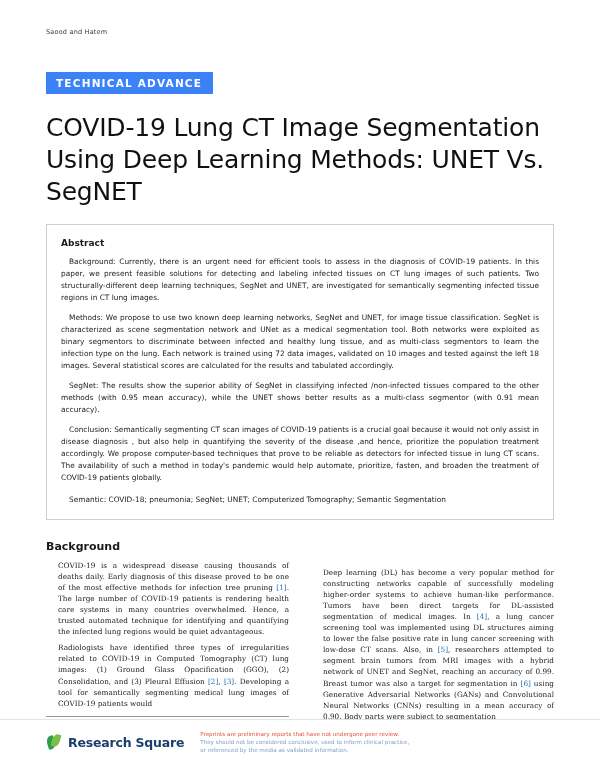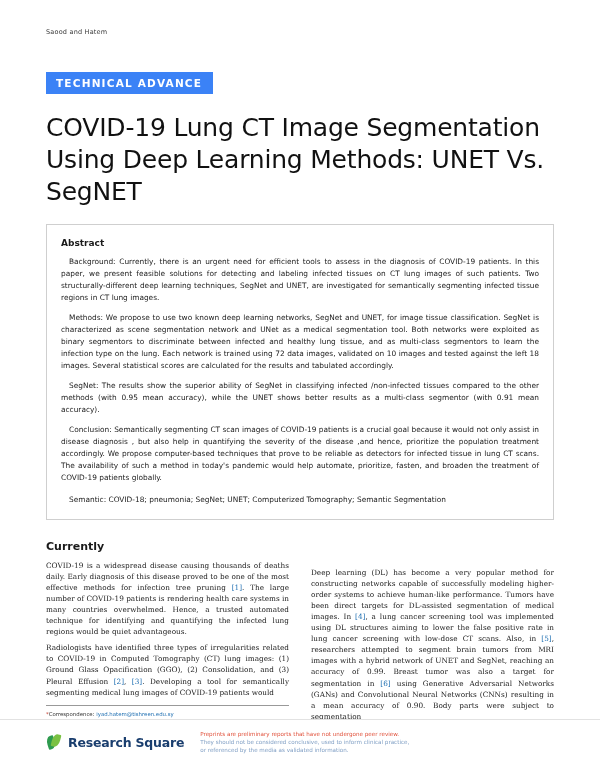--- a/index.html
+++ b/index.html
@@ -103,21 +103,21 @@
     margin-top: 2px;
   }
   .col {
     width: 243px;
   }
   .col p {
     font-family: "DejaVu Serif", serif;
     font-size: 7.3px;
     line-height: 1.52;
     text-align: justify;
-    margin: 0 0 5px 0;
+    margin: 0 0 5px 12px;
     hyphens: auto;
   }
   .ref {
     color: #1f6fb2;
   }
   .footnote {
     margin-top: 7px;
     border-top: 1px solid #999;
     padding-top: 5px;
     width: 243px;
@@ -211,21 +211,21 @@
 
     <p class="abs-para"><span class="abs-lead">Methods:</span><span> We propose to use two known deep learning networks, SegNet and UNET, for image tissue classification. SegNet is characterized as scene segmentation network and UNet as a medical segmentation tool. Both networks were exploited as binary segmentors to discriminate between infected and healthy lung tissue, and as multi-class segmentors to learn the infection type on the lung. Each network is trained using 72 data images, validated on 10 images and tested against the left 18 images. Several statistical scores are calculated for the results and tabulated accordingly.</span></p>
 
     <p class="abs-para"><span class="abs-lead">SegNet:</span><span> The results show the superior ability of SegNet in classifying infected /non-infected tissues compared to the other methods (with 0.95 mean accuracy), while the UNET shows better results as a multi-class segmentor (with 0.91 mean accuracy).</span></p>
 
     <p class="abs-para"><span class="abs-lead">Conclusion:</span><span> Semantically segmenting CT scan images of COVID-19 patients is a crucial goal because it would not only assist in disease diagnosis , but also help in quantifying the severity of the disease ,and hence, prioritize the population treatment accordingly. We propose computer-based techniques that prove to be reliable as detectors for infected tissue in lung CT scans. The availability of such a method in today's pandemic would help automate, prioritize, fasten, and broaden the treatment of COVID-19 patients globally.</span></p>
 
     <p class="abs-para" style="margin-top:10px;"><span class="abs-lead">Semantic:</span><span> COVID-18; pneumonia; SegNet; UNET; Computerized Tomography; Semantic Segmentation</span></p>
   </div>
 
-  <div class="body-section-title">Currently</div>
+  <div class="body-section-title">Background</div>
 
   <div class="columns">
     <div class="col">
       <p>COVID-19 is a widespread disease causing thousands of deaths daily. Early diagnosis of this disease proved to be one of the most effective methods for infection tree pruning <span class="ref">[1]</span>. The large number of COVID-19 patients is rendering health care systems in many countries overwhelmed. Hence, a trusted automated technique for identifying and quantifying the infected lung regions would be quiet advantageous.</p>
       <p>Radiologists have identified three types of irregularities related to COVID-19 in Computed Tomography (CT) lung images: (1) Ground Glass Opacification (GGO), (2) Consolidation, and (3) Pleural Effusion <span class="ref">[2]</span>, <span class="ref">[3]</span>. Developing a tool for semantically segmenting medical lung images of COVID-19 patients would</p>
 
       <div class="footnote">
         <p><span class="star">*</span><span>Correspondence: </span><span class="mail">iyad.hatem@tishreen.edu.sy</span></p>
         <p>2Mechatronics Program for the Distinguished in Tishreen University, Distinction and Creativity Agency, Latakia, SY</p>
         <p>Full list of author information is available at the end of the article</p>

